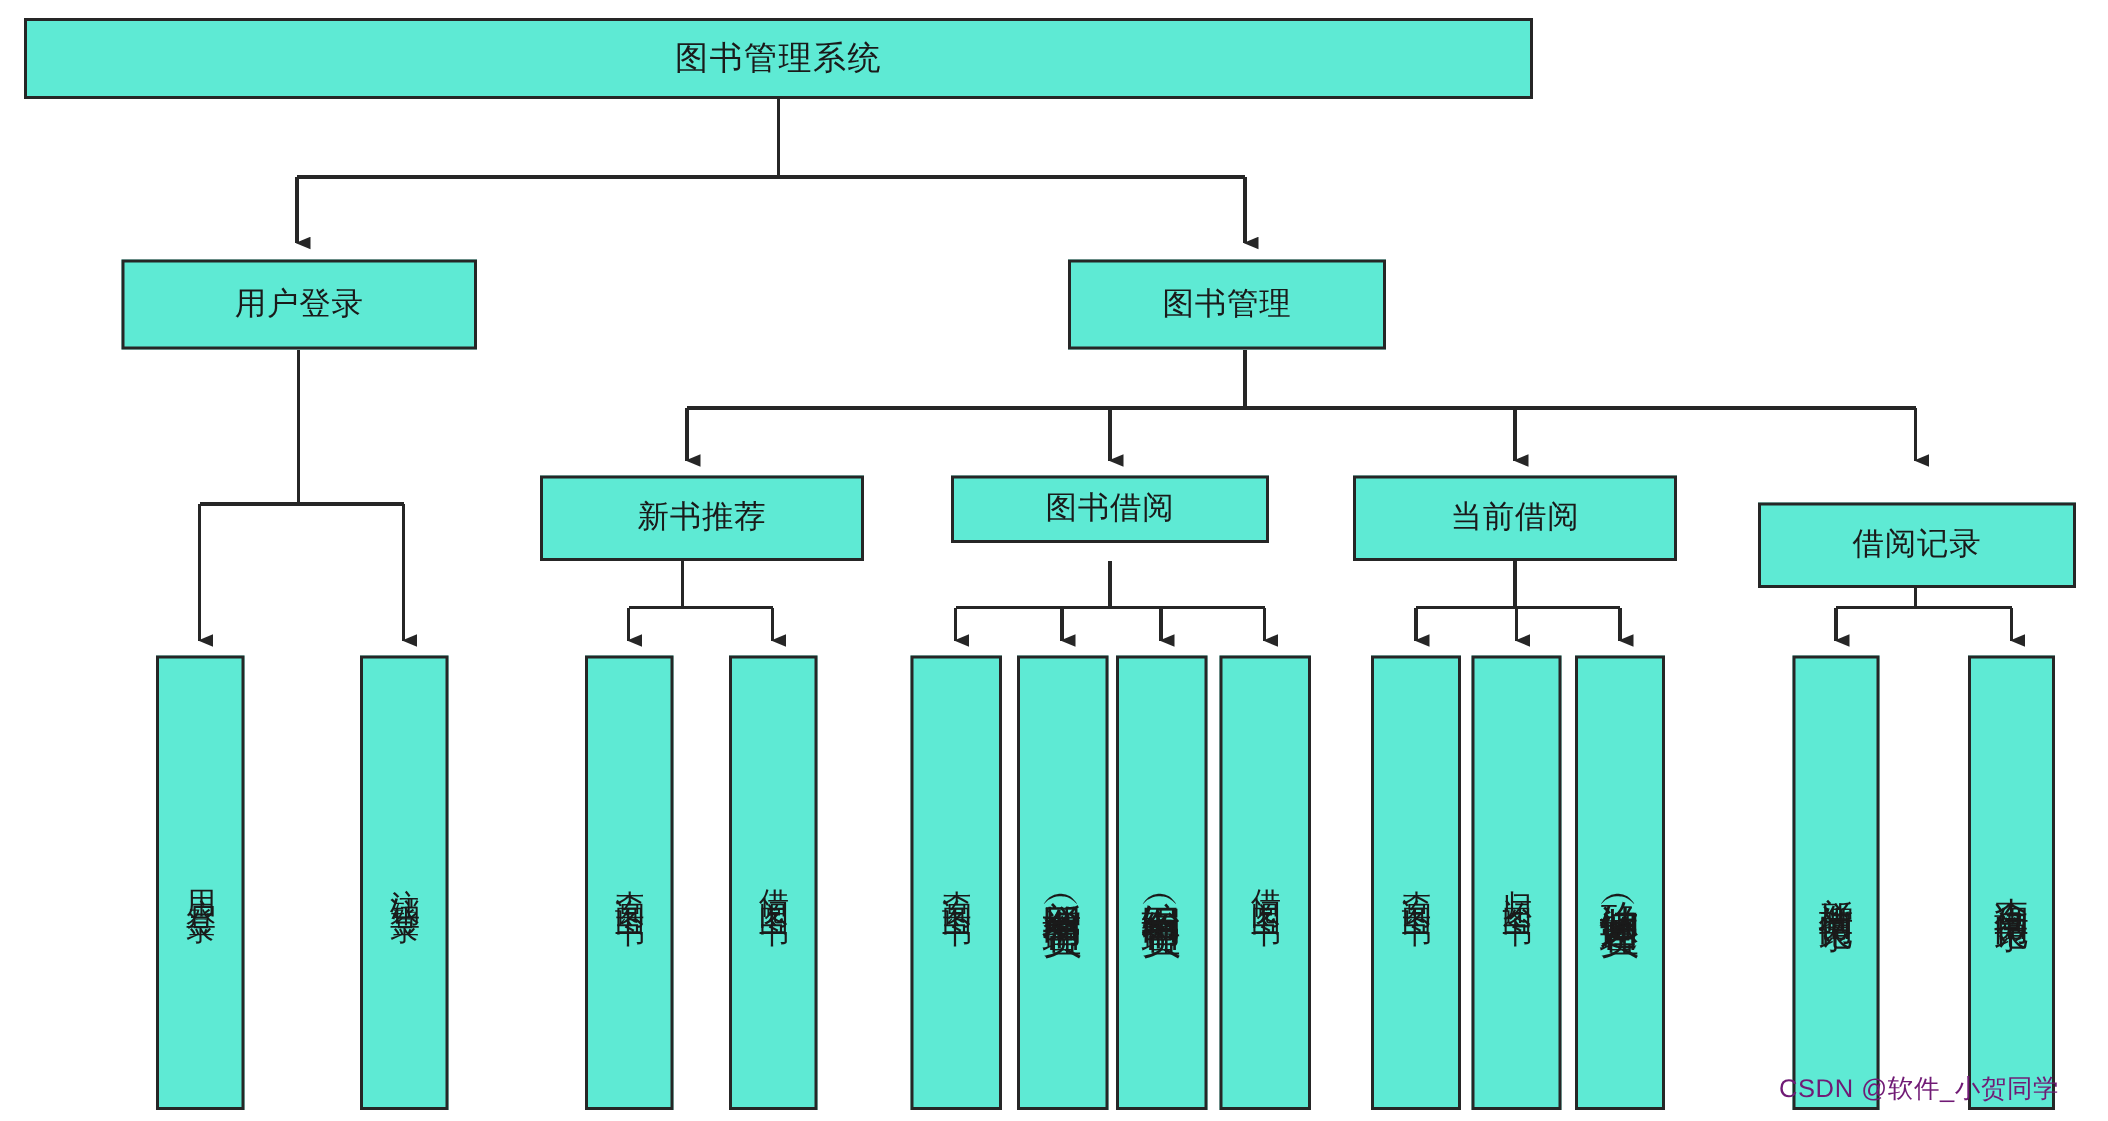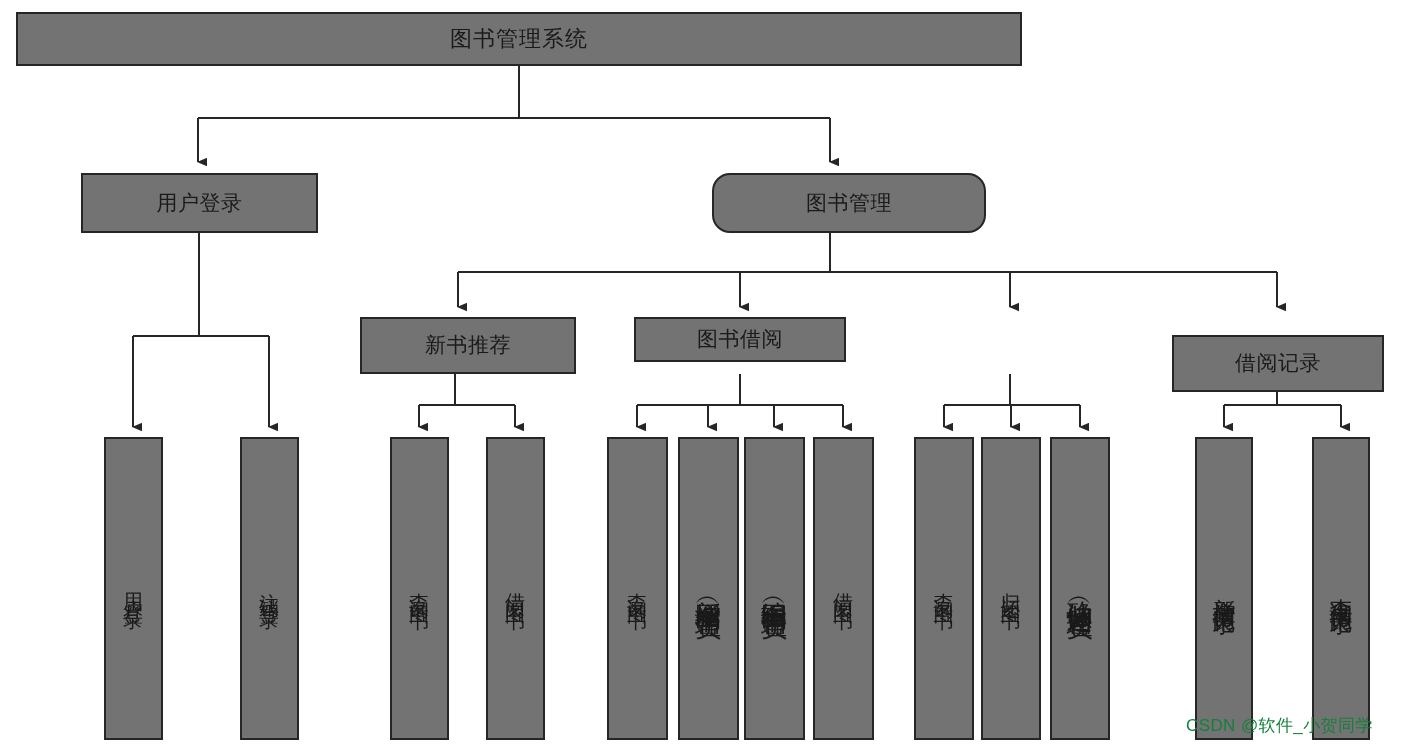--- a/index.html
+++ b/index.html
@@ -23,21 +23,21 @@
     left: 0;
     top: 0;
     width: 1405px;
     height: 747px;
     pointer-events: none;
   }
   .node {
     position: absolute;
     box-sizing: border-box;
     border: 2.2px solid #262626;
-    background: #737373;
+    background: #5eead4;
     display: flex;
     align-items: center;
     justify-content: center;
     color: #1a1a1a;
     line-height: 1.18;
     text-align: left;
   }
   .node-label {
     display: block;
     white-space: nowrap;
@@ -62,21 +62,21 @@
     font-size: 20px;
     letter-spacing: 5px;
     white-space: nowrap;
     line-height: 1;
   }
   #watermark {
     position: absolute;
     left: 1186px;
     top: 714px;
     font-size: 17px;
-    color: #15803d;
+    color: #701a75;
     white-space: nowrap;
     letter-spacing: 0.4px;
     font-family: "Liberation Sans", "DejaVu Sans", sans-serif;
   }
 </style>
 </head>
 <body>
 
 <div id="diagram-root">
 
@@ -146,32 +146,35 @@
   </svg>
 
   <div class="node h" id="node-root" style="left:16px; top:12px; width:1006px; height:54px;">
     <span class="node-label">图书管理系统</span>
   </div>
 
   <div class="node h" style="left:81px; top:173px; width:237px; height:60px;">
     <span class="node-label">用户登录</span>
   </div>
 
-  <div class="node h" style="left:712px; top:173px; width:274px; height:60px;border-radius:18px;">
+  <div class="node h" style="left:712px; top:173px; width:212px; height:60px;">
     <span class="node-label">图书管理</span>
   </div>
 
   <div class="node h" style="left:360px; top:317px; width:216px; height:57px;">
     <span class="node-label">新书推荐</span>
   </div>
 
   <div class="node h" style="left:634px; top:317px; width:212px; height:45px;">
     <span class="node-label">图书借阅</span>
   </div>
 
+  <div class="node h" style="left:902px; top:317px; width:216px; height:57px;">
+    <span class="node-label">当前借阅</span>
+  </div>
 
   <div class="node h" style="left:1172px; top:335px; width:212px; height:57px;">
     <span class="node-label">借阅记录</span>
   </div>
 
   <div class="node v" style="left:104px; top:437px; width:59px; height:303px;">
     <span class="node-label" style="font-size: 20px; letter-spacing: 6px;">用户登录</span>
   </div>
 
   <div class="node v" style="left:240px; top:437px; width:59px; height:303px;">

